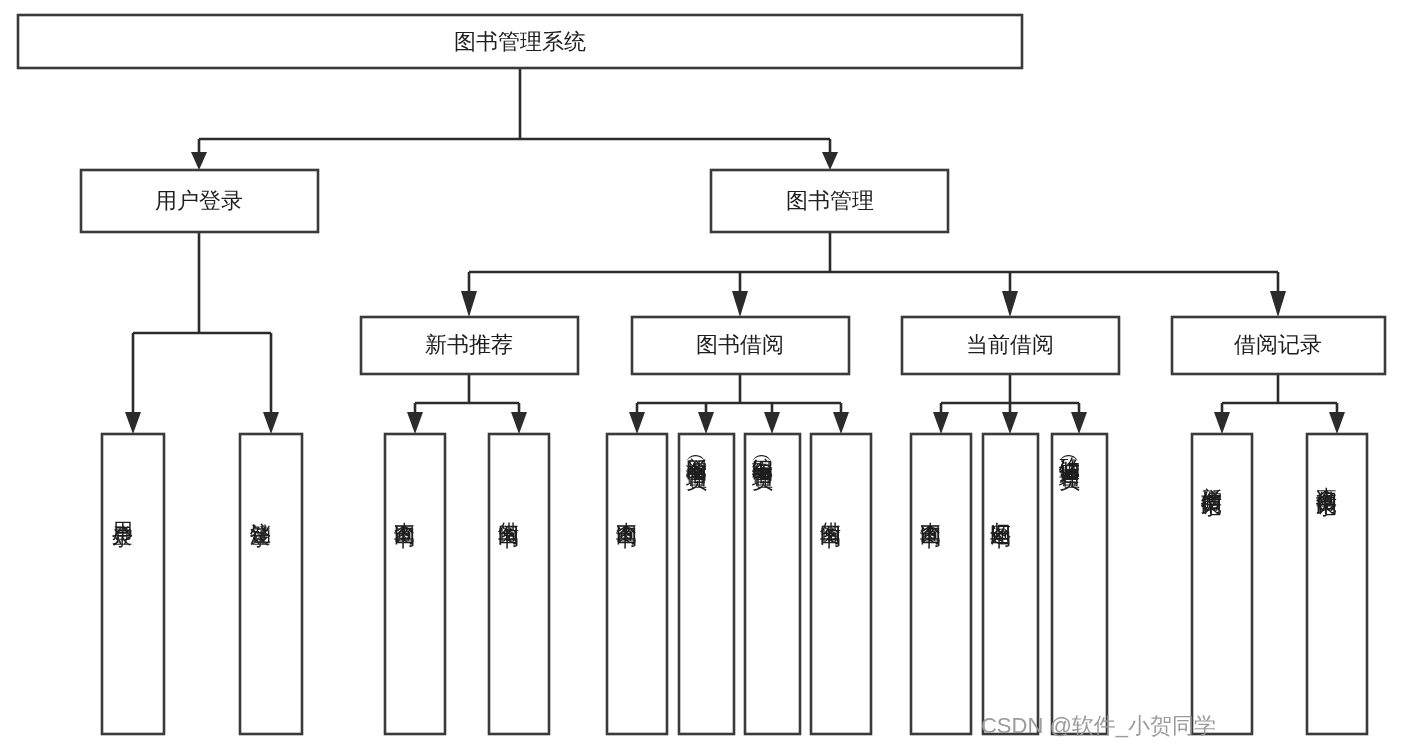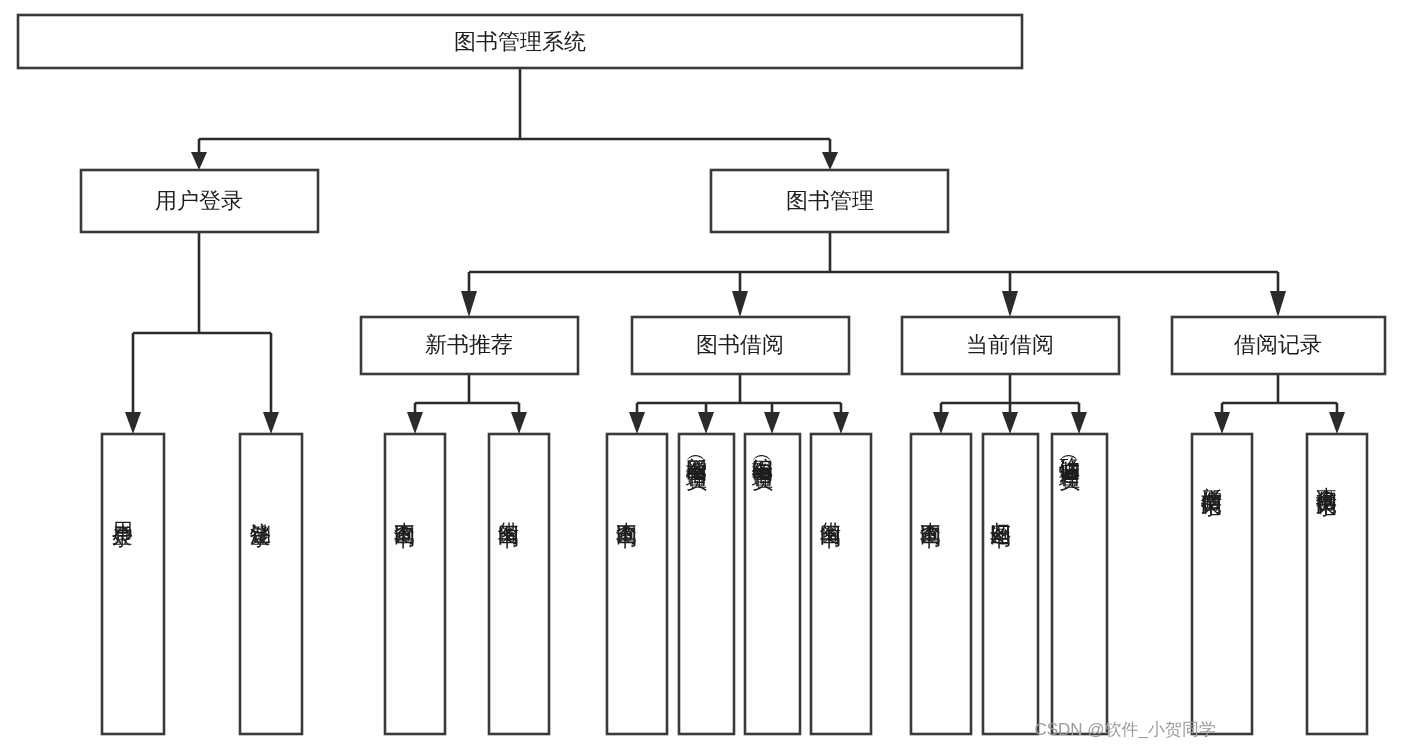--- a/index.html
+++ b/index.html
@@ -66,21 +66,21 @@
     letter-spacing: 2px;
     color: #1d1d1d;
     white-space: nowrap;
     pointer-events: none;
   }
   #watermark {
     position: absolute;
     right: 14px;
     bottom: 6px;
     font-family: "Liberation Sans", "DejaVu Sans", sans-serif;
-    font-size: 17px;
+    font-size: 22px;
     color: #9b9b9b;
     white-space: nowrap;
     margin-left: 46px;
   }
 </style>
 </head>
 <body>
 
 <div id="diagram-root">
 

